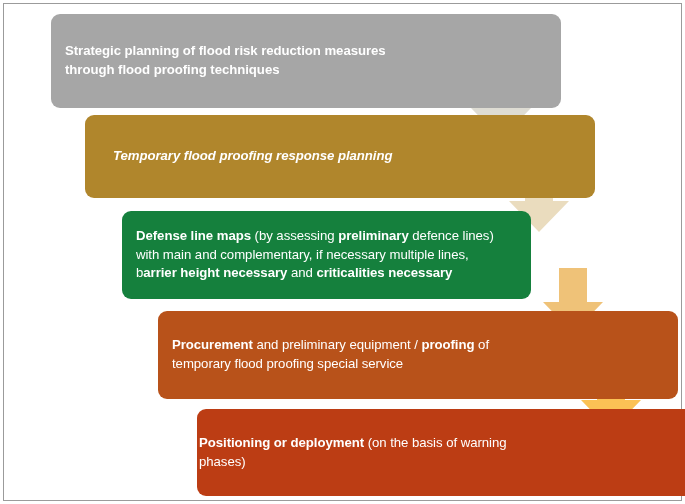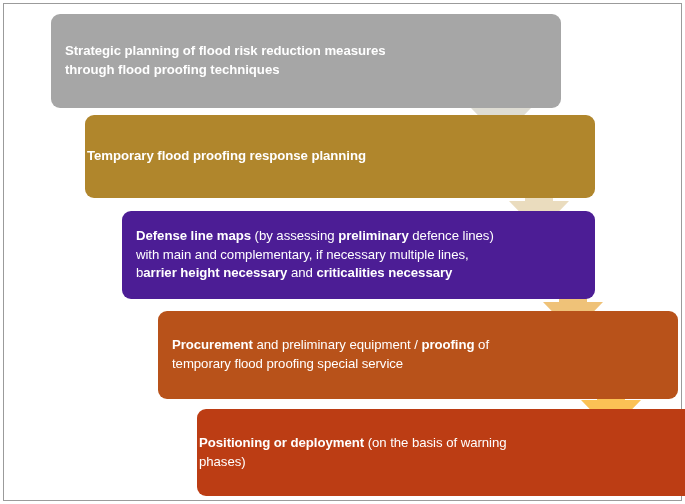--- a/index.html
+++ b/index.html
@@ -82,24 +82,24 @@
       <polygon points="17,0 45,0 45,34 61,34 31,65 1,34 17,34" fill="#FBC255"></polygon>
     </svg>
   </div>
 
   <div class="stage" style="left:11px; top:14px; width:510px; height:94px; background:#A6A6A6;">
     <div class="stage-text" style="padding-left:14px;"><b>Strategic planning of flood risk reduction measures
 through flood proofing techniques</b></div>
   </div>
 
   <div class="stage" style="left:45px; top:115px; width:510px; height:83px; background:#B0862C;">
-    <div class="stage-text" style="padding-left:2px;"><b>Temporary flood proofing response planning</b></div>
+    <div class="stage-text" style="padding-left:28px;font-style:italic;"><b>Temporary flood proofing response planning</b></div>
   </div>
 
-  <div class="stage" style="left:82px; top:211px; width:473px; height:88px; background:#4c1d95;">
+  <div class="stage" style="left:82px; top:211px; width:409px; height:88px; background:#15803d;">
     <div class="stage-text" style="padding-left:14px;"><b>Defense line maps</b><span> (by assessing </span><b>preliminary</b><span> defence lines)
 with main and complementary, if necessary multiple lines,
 b</span><b>arrier height necessary</b><span> and </span><b>criticalities necessary</b></div>
   </div>
 
   <div class="stage" style="left:118px; top:311px; width:520px; height:88px; background:#B8521A;">
     <div class="stage-text" style="padding-left:14px;"><b>Procurement</b><span> and preliminary equipment / </span><b>proofing</b><span> of
 temporary flood proofing special service</span></div>
   </div>
 

